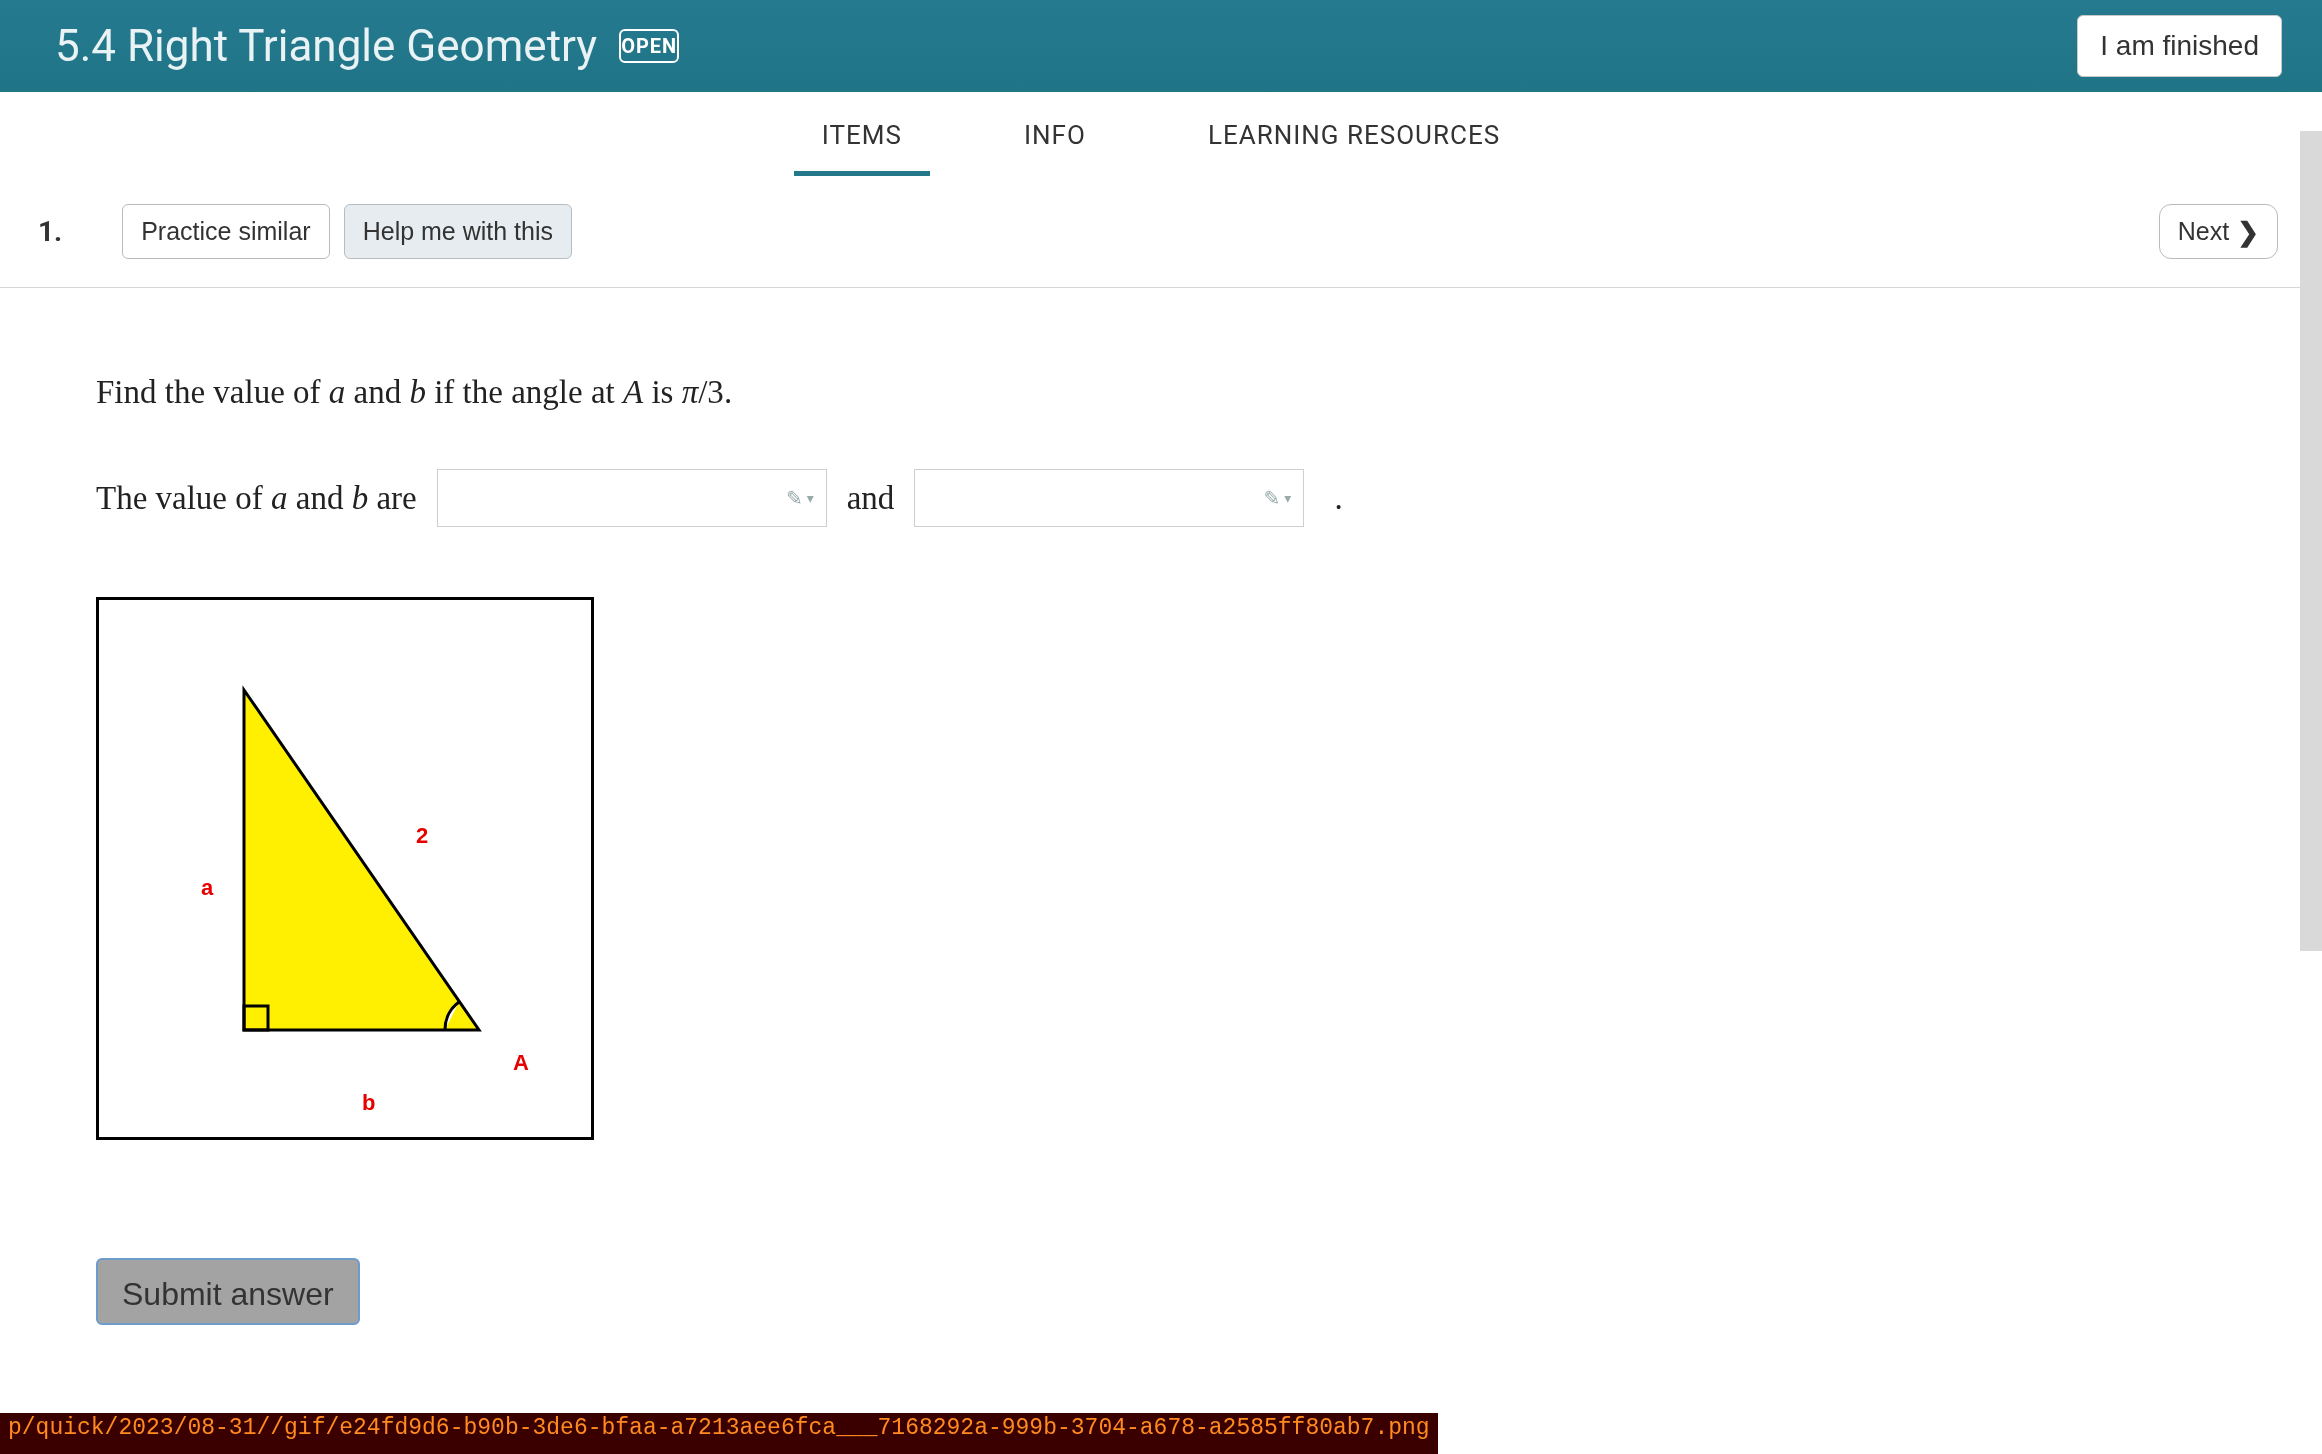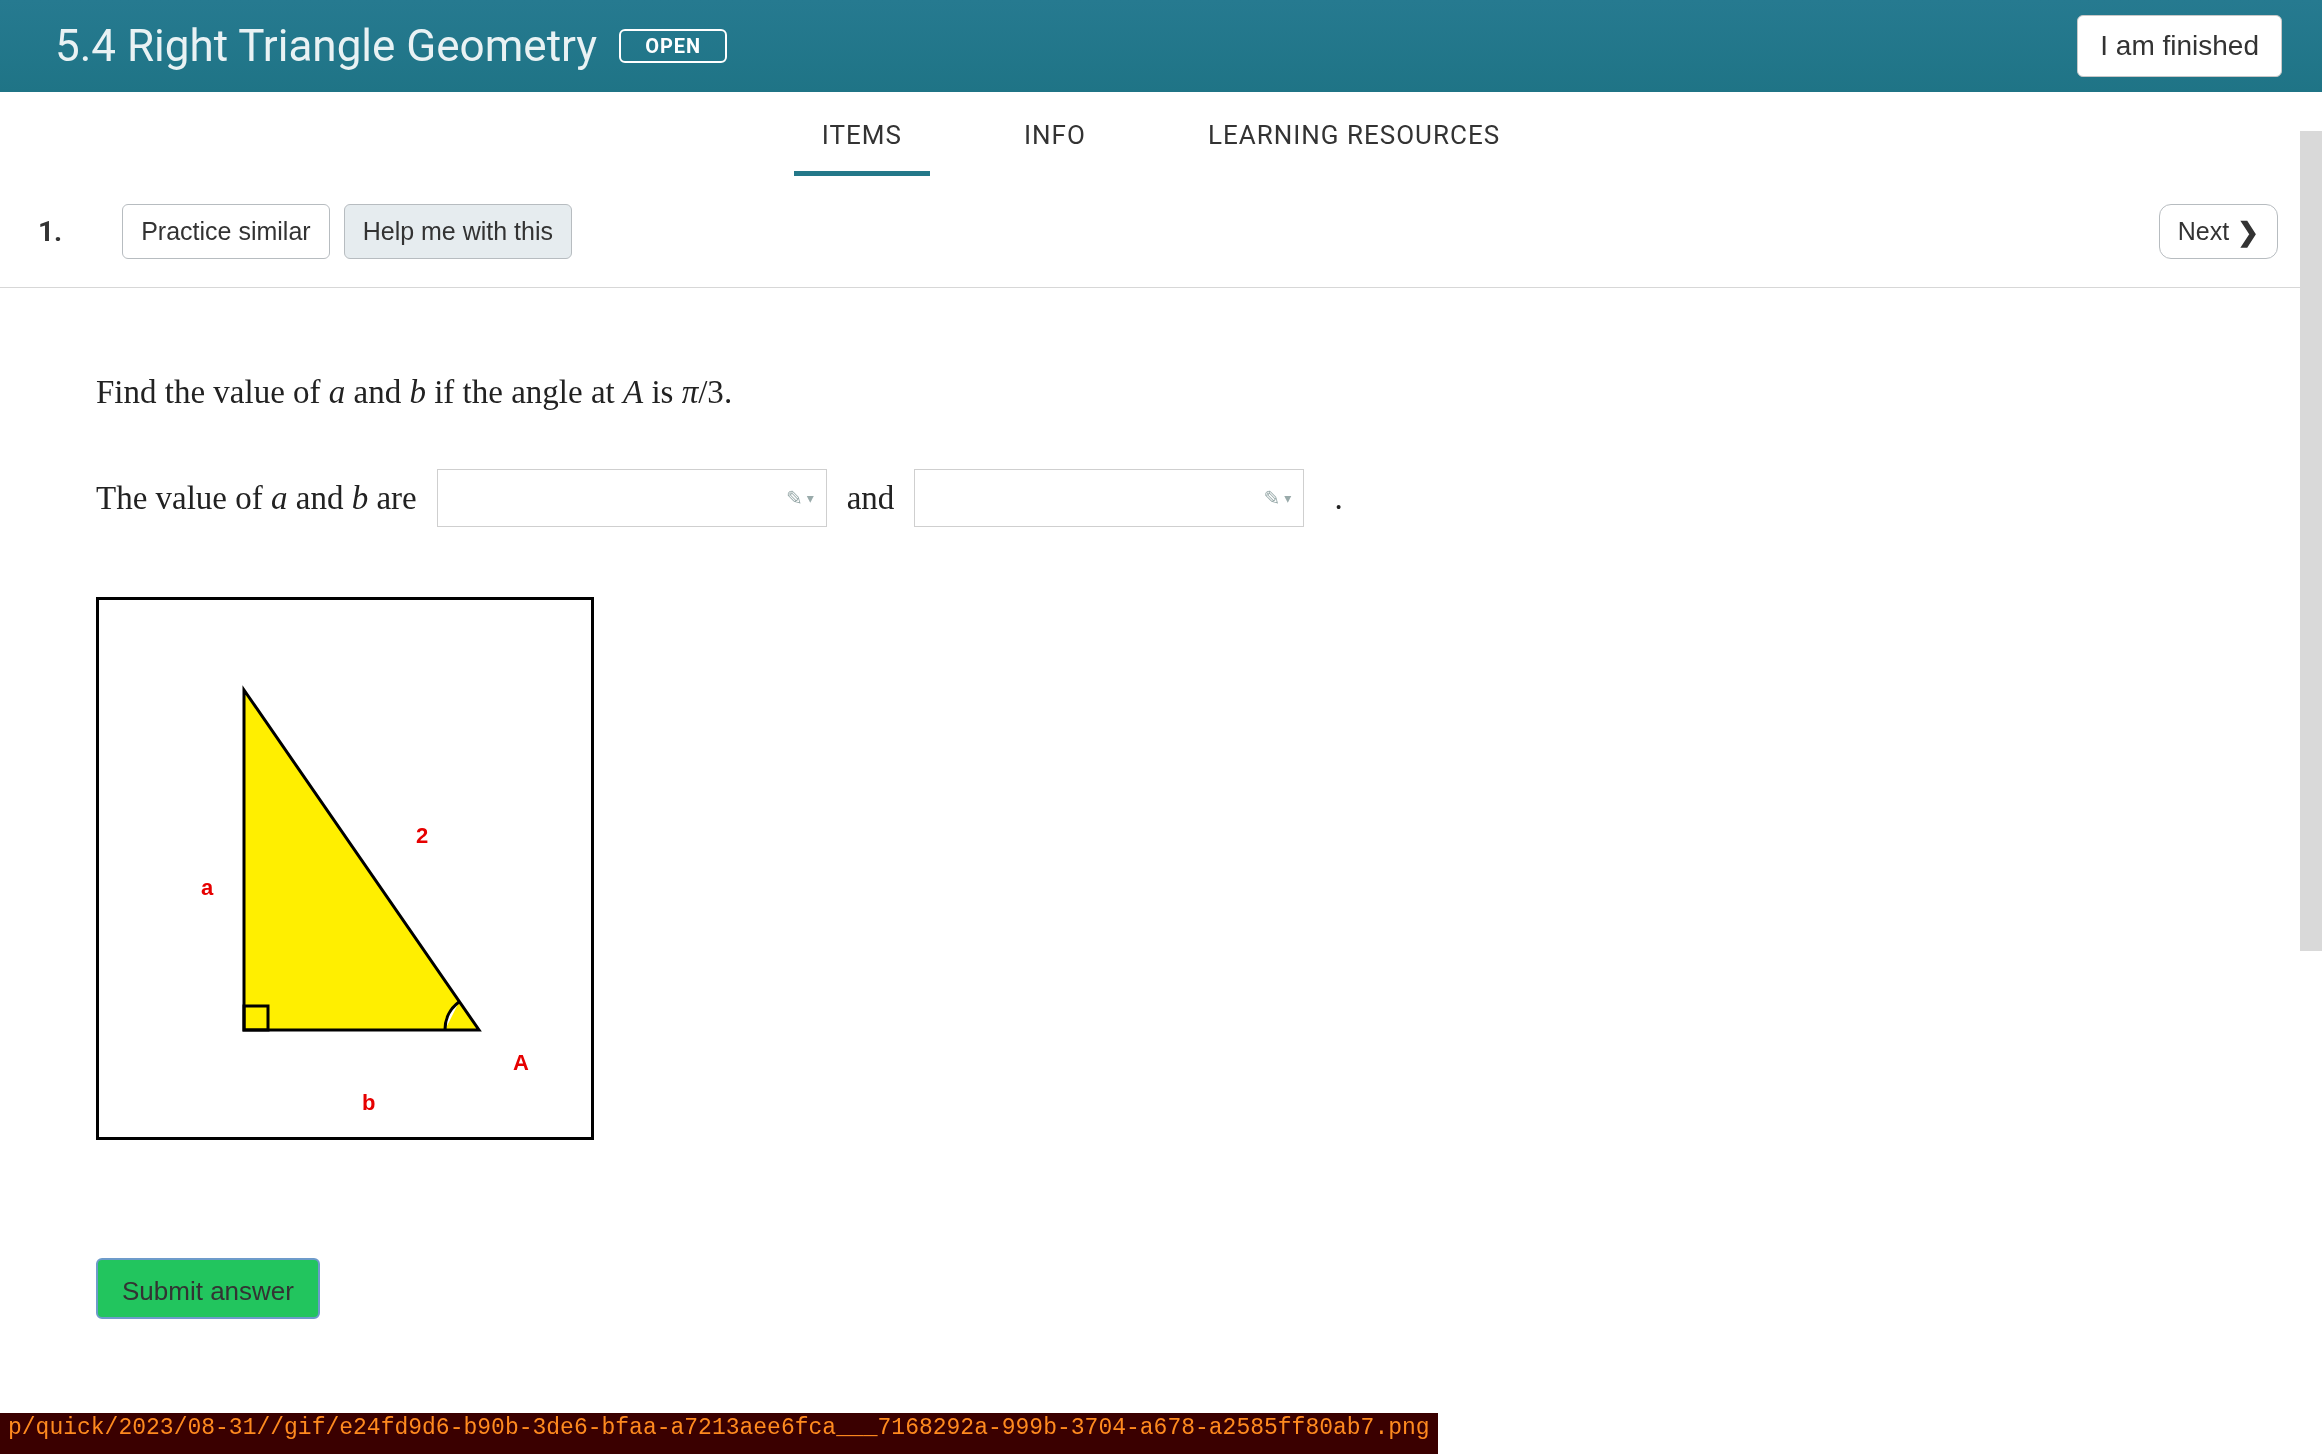--- a/index.html
+++ b/index.html
@@ -25,21 +25,21 @@
       height: 92px;
     }
     .header-title {
       font-size: 44px;
       font-weight: 400;
       color: #e9f2f4;
     }
     .open-badge {
       border: 2px solid #fff;
       border-radius: 6px;
-      padding: 2px 24px;
+      padding: 2px 0;
       font-size: 20px;
       font-weight: 700;
       letter-spacing: 1px;
       margin-left: 22px;
       color: #fff;
       display: inline-block;
       line-height: 1.3;
       vertical-align: middle;
     }
     .header-spacer { flex: 1; }
@@ -174,25 +174,25 @@
       color: #e60000;
       font-weight: 700;
       font-family: Arial, sans-serif;
       font-size: 22px;
     }
 
     
     .submit-btn {
       margin-top: 118px;
       margin-left: 0;
-      background: #22c55e;
+      background: #a3a3a3;
       border: 2px solid #6d9bca;
       border-radius: 6px;
       padding: 16px 24px 10px;
-      font-size: 26px;
+      font-size: 32px;
       color: #333;
       cursor: pointer;
     }
 
     
     .status-strip {
       position: absolute;
       bottom: 0; left: 0;
       height: 41px;
       background: #3a0000;

